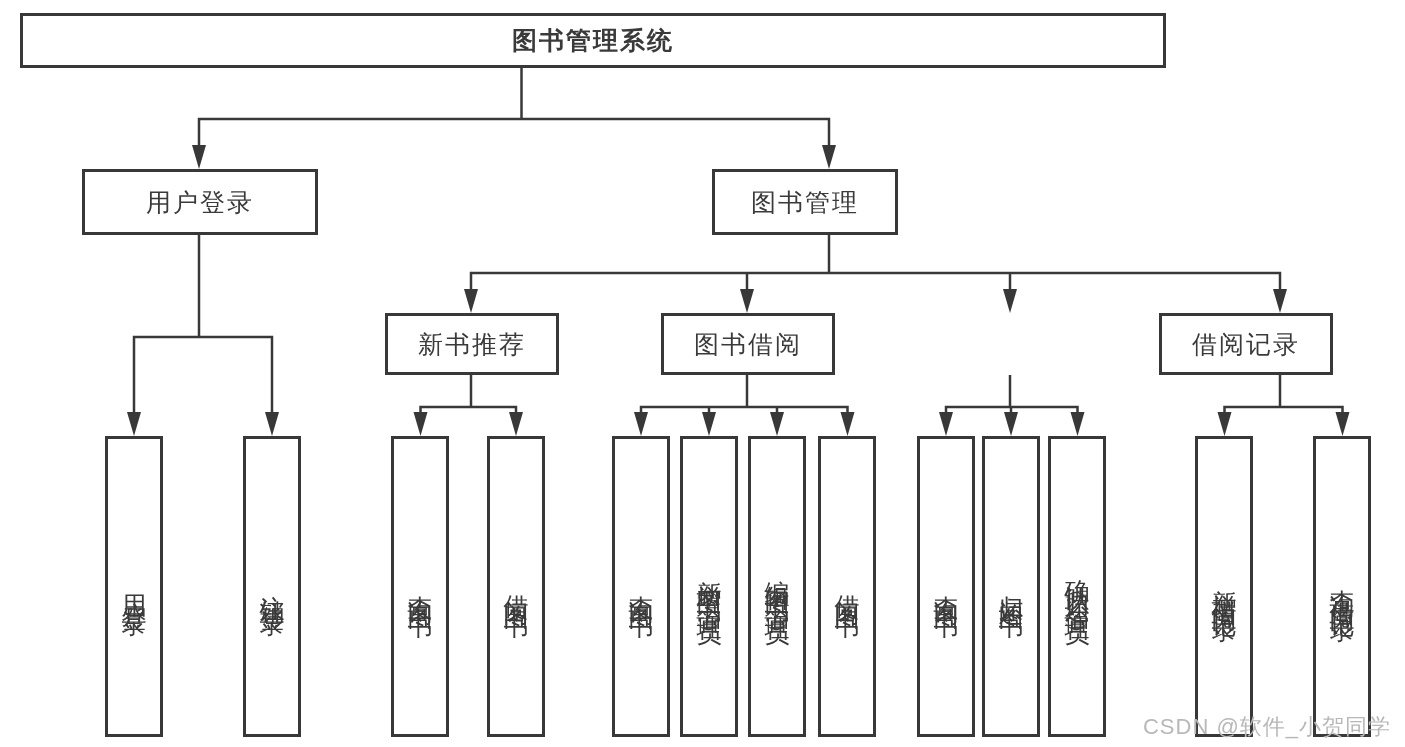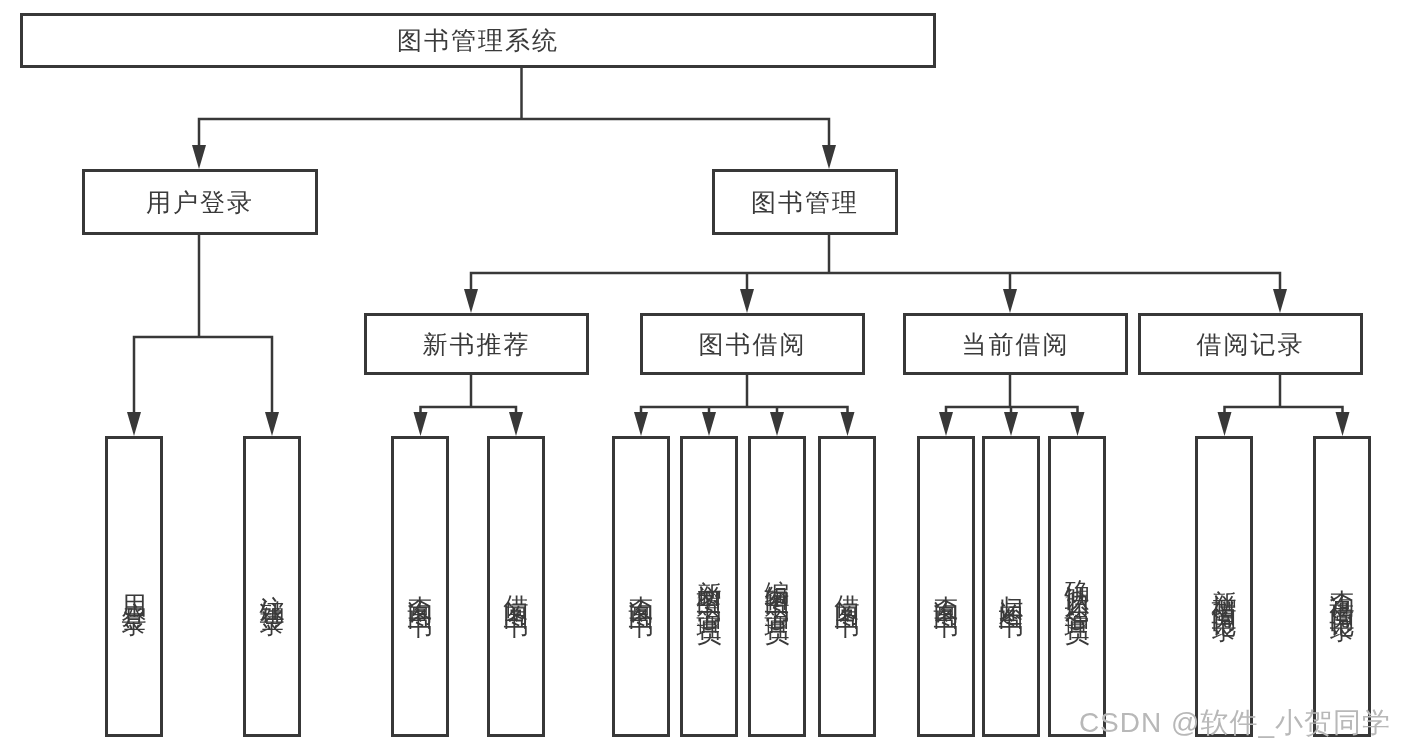--- a/index.html
+++ b/index.html
@@ -39,26 +39,26 @@
     width: 58px;
     top: 436px;
     height: 301px;
   }
   .leaf .lbl {
     writing-mode: vertical-rl;
     letter-spacing: 6px;
     line-height: 1;
   }
   .lvl2 { top: 169px; height: 66px; }
-  .lvl3 { top: 313px; height: 62px; width: 225px; }
+  .lvl3 { top: 313px; height: 62px; width: 174px; margin-left: 21px; }
   #watermark {
     position: absolute;
     right: 14px;
     bottom: 5px;
-    font-size: 28px;
+    font-size: 22px;
     letter-spacing: 1px;
     color: #b8b8b8;
     white-space: nowrap;
   }
 </style>
 </head>
 <body>
 
 <div id="canvas">
 
@@ -110,39 +110,36 @@
       <polygon points="770,412 784,412 777,436"></polygon>
       <polygon points="840.5,412 854.5,412 847.5,436"></polygon>
       <polygon points="939,412 953,412 946,436"></polygon>
       <polygon points="1004,412 1018,412 1011,436"></polygon>
       <polygon points="1070.5,412 1084.5,412 1077.5,436"></polygon>
       <polygon points="1217.5,412 1231.5,412 1224.5,436"></polygon>
       <polygon points="1335.5,412 1349.5,412 1342.5,436"></polygon>
     </g>
   </svg>
 
-  <div class="box" style="left:20px; top:13px; width:916px; height:55px;">
+  <div class="box" style="left:20px; top:13px; width:1146px; height:55px;font-weight:bold;">
     <span class="lbl">图书管理系统</span>
   </div>
 
   <div class="box lvl2" style="left:82px; width:236px;">
     <span class="lbl">用户登录</span>
   </div>
   <div class="box lvl2" style="left:712px; width:186px;">
     <span class="lbl">图书管理</span>
   </div>
 
   <div class="box lvl3" style="left:364px;">
     <span class="lbl">新书推荐</span>
   </div>
   <div class="box lvl3" style="left:640px;font-family:Liberation Mono, monospace;">
     <span class="lbl">图书借阅</span>
-  </div>
-  <div class="box lvl3" style="left:903px;">
-    <span class="lbl">当前借阅</span>
   </div>
   <div class="box lvl3" style="left:1138px;">
     <span class="lbl">借阅记录</span>
   </div>
 
   <div class="box leaf" style="left:105px;">
     <span class="lbl">用户登录</span>
   </div>
   <div class="box leaf" style="left:243px;">
     <span class="lbl">注销登录</span>

